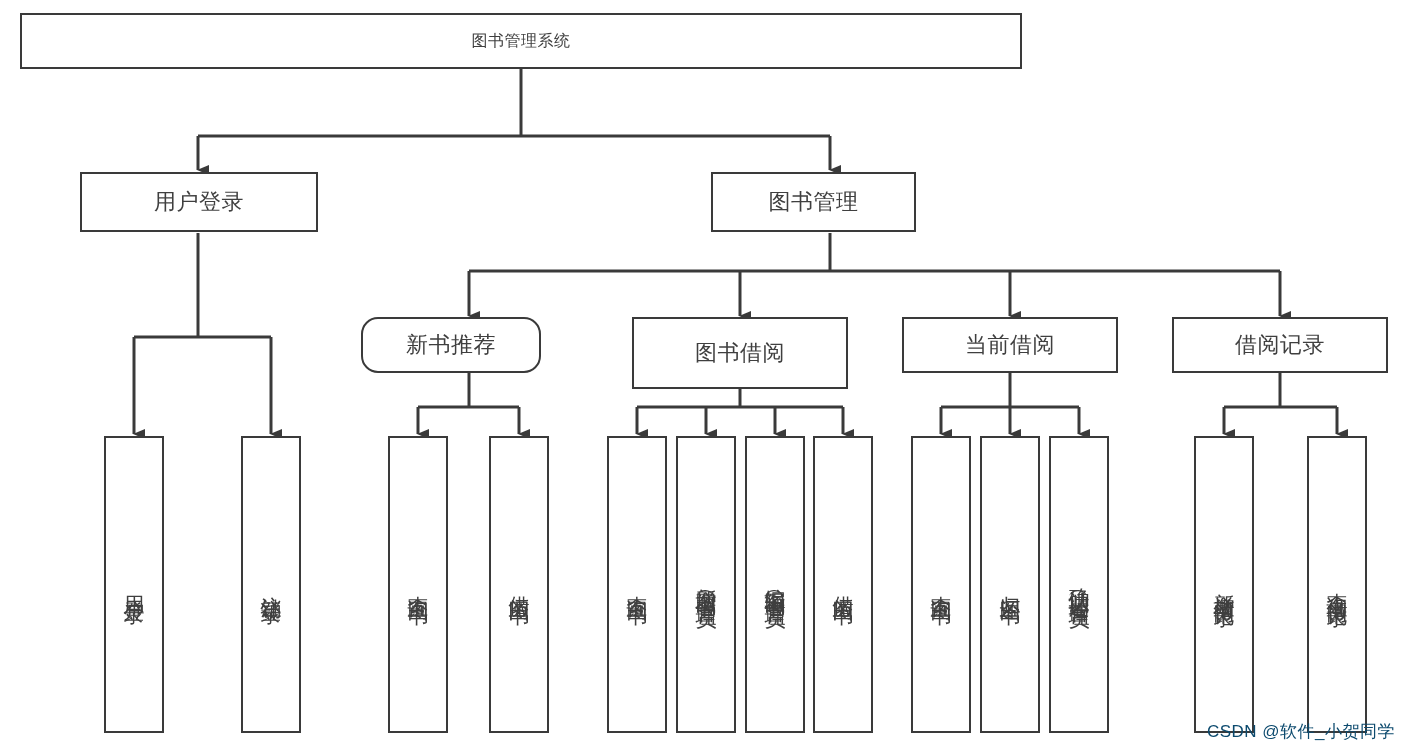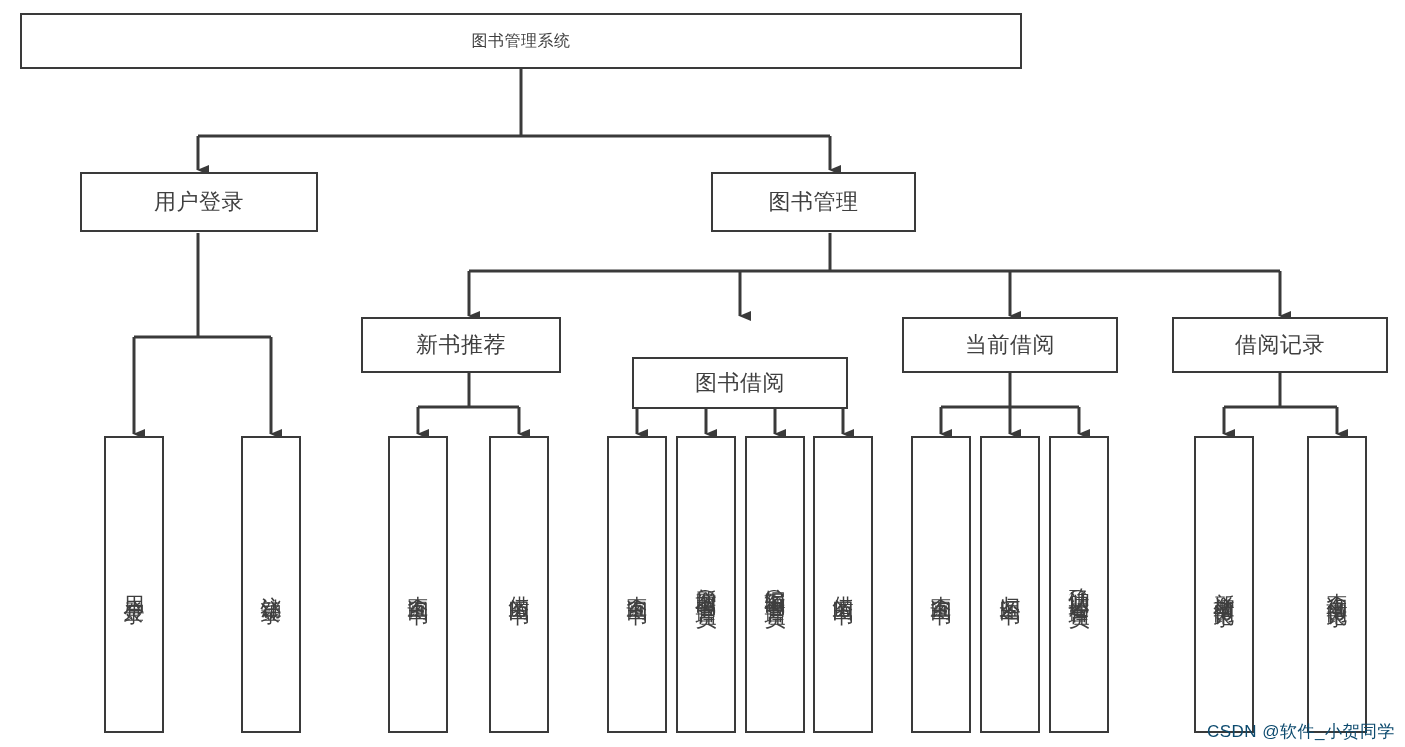--- a/index.html
+++ b/index.html
@@ -128,25 +128,25 @@
   </div>
 
   <div class="node-box" style="left:80px; top:172px; width:238px; height:60px;">
     <span class="node-label-h">用户登录</span>
   </div>
 
   <div class="node-box" style="left:711px; top:172px; width:205px; height:60px;">
     <span class="node-label-h">图书管理</span>
   </div>
 
-  <div class="node-box" style="left:361px; top:317px; width:200px; height:56px;">
+  <div class="node-box" style="left:361px; top:317px; width:180px; height:56px;border-radius:17px;">
     <span class="node-label-h">新书推荐</span>
   </div>
 
-  <div class="node-box" style="left:632px; top:317px; width:216px; height:52px;margin-top:40px;">
+  <div class="node-box" style="left:632px; top:317px; width:216px; height:72px;">
     <span class="node-label-h">图书借阅</span>
   </div>
 
   <div class="node-box" style="left:902px; top:317px; width:216px; height:56px;text-align:right;">
     <span class="node-label-h">当前借阅</span>
   </div>
 
   <div class="node-box" style="left:1172px; top:317px; width:216px; height:56px;">
     <span class="node-label-h">借阅记录</span>
   </div>

